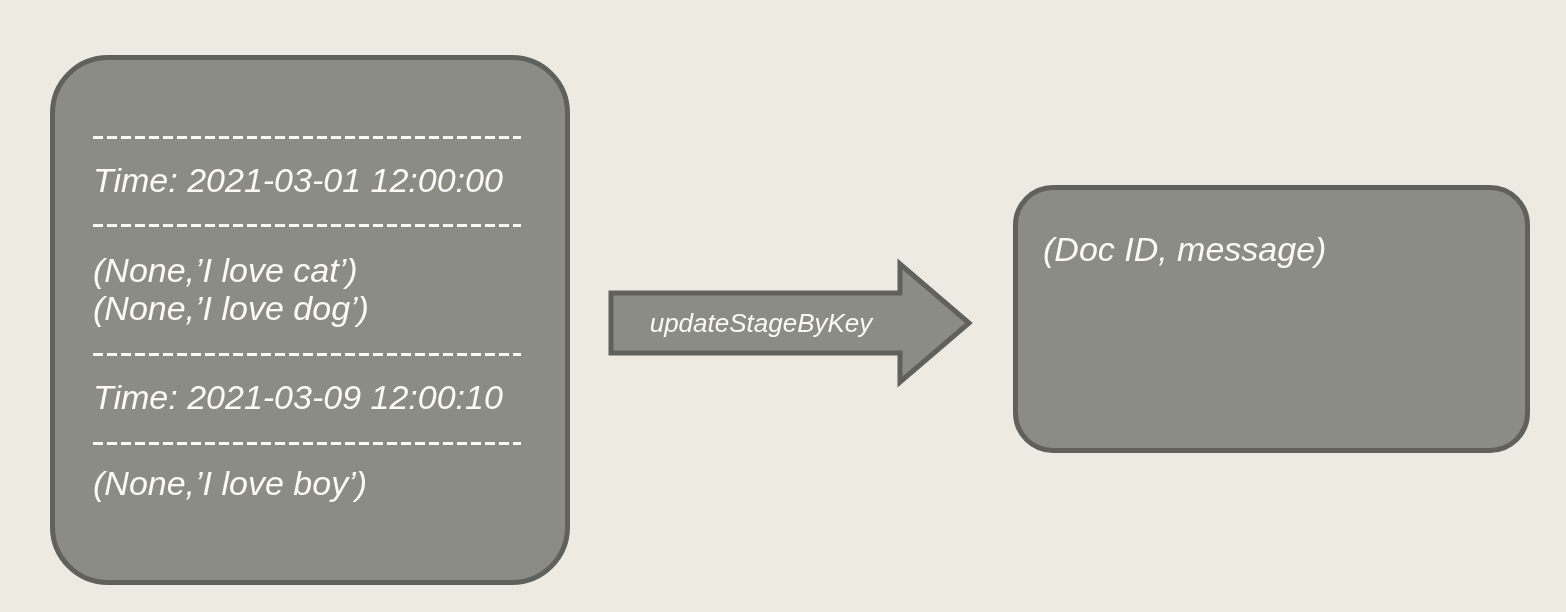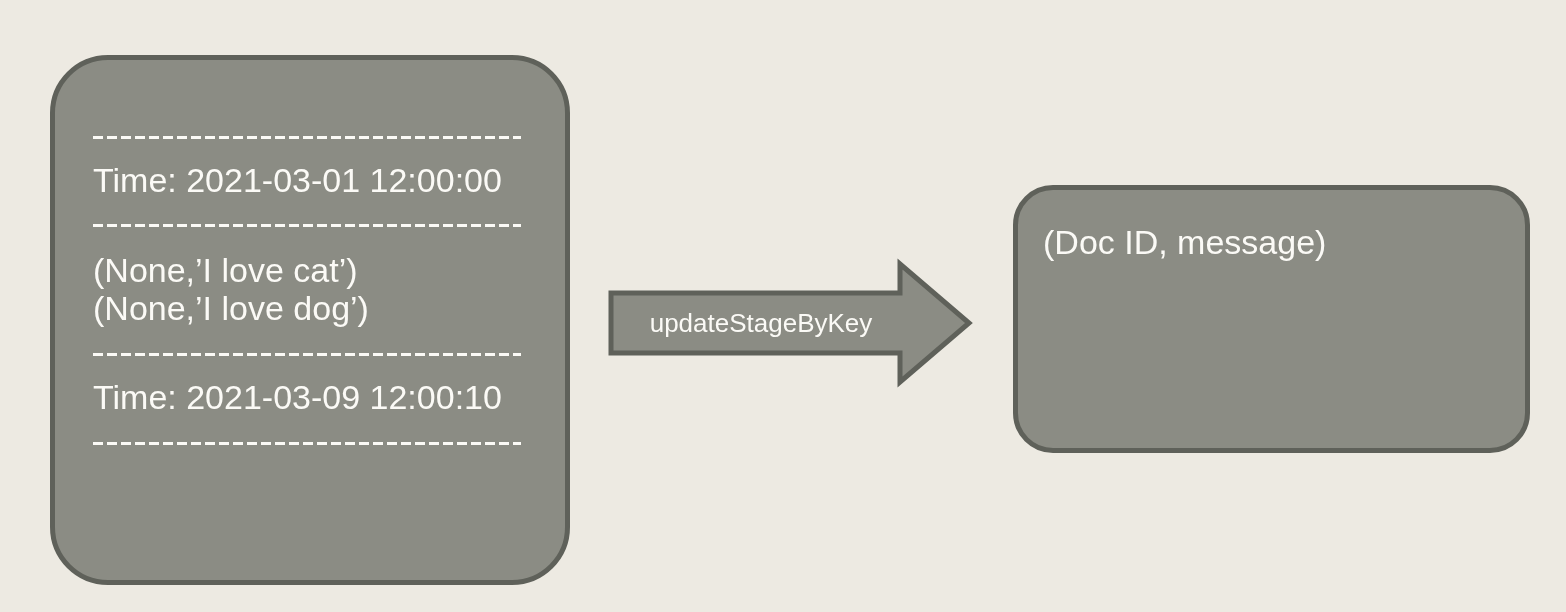--- a/index.html
+++ b/index.html
@@ -13,20 +13,21 @@
   body {
     background: var(--background);
     font-family: "Liberation Sans", sans-serif;
   }
   .canvas {
     position: relative;
     width: 1530px;
     height: 612px;
     background: var(--background);
     overflow: hidden;
+    font-style: italic;
   }
   .rounded-box {
     position: absolute;
     background: var(--box-fill);
     border: 5px solid var(--box-border);
   }
   .input-box {
     left: 50px;
     top: 55px;
     width: 520px;
@@ -53,21 +54,21 @@
     position: absolute;
     left: 38px;
     width: 428px;
     height: 3px;
     background: repeating-linear-gradient(
       to right,
       var(--text) 0px, var(--text) 10px,
       transparent 10px, transparent 14px
     );
   }
-  .output-box .box-row { left: 25px; }
+  .output-box .box-row { left: 25px; margin-top: 7px; }
   .arrow-svg {
     position: absolute;
     left: 608px;
     top: 258px;
     width: 365px;
     height: 130px;
     overflow: visible;
   }
   .arrow-label {
     position: absolute;
@@ -90,20 +91,21 @@
 
   <div class="rounded-box input-box">
     <div class="dash-sep" style="top:76px"></div>
     <div class="box-row" style="top:101px">Time: 2021-03-01 12:00:00</div>
     <div class="dash-sep" style="top:164px"></div>
     <div class="box-row" style="top:229px">(None,’I love dog’)</div>
     <div class="box-row" style="top:191px">(None,’I love cat’)</div>
     <div class="dash-sep" style="top:293px"></div>
     <div class="box-row" style="top:318px">Time: 2021-03-09 12:00:10</div>
     <div class="dash-sep" style="top:382px"></div>
+    <div class="box-row" style="top:404px">(None,’I love boy’)</div>
   </div>
 
   <svg class="arrow-svg" viewBox="0 0 365 130" aria-hidden="true">
     <polygon points="3,35 292,35 292,6 361,65 292,124 292,95 3,95" fill="var(--box-fill)" stroke="var(--box-border)" stroke-width="5" stroke-linejoin="miter"></polygon>
   </svg>
   <div class="arrow-label">updateStageByKey</div>
 
   <div class="rounded-box output-box">
     <div class="box-row" style="top:33px">(Doc ID, message)</div>
   </div>

